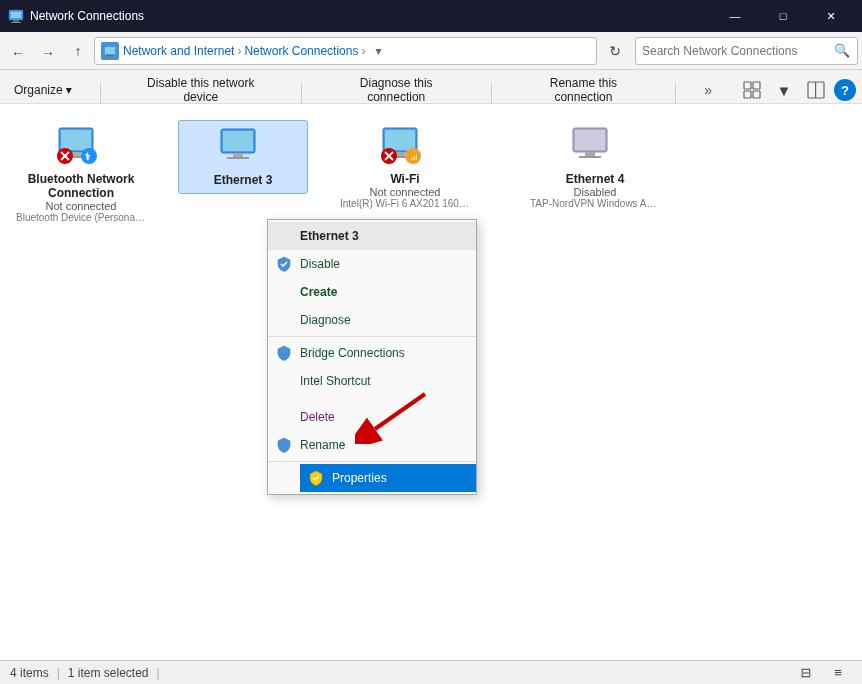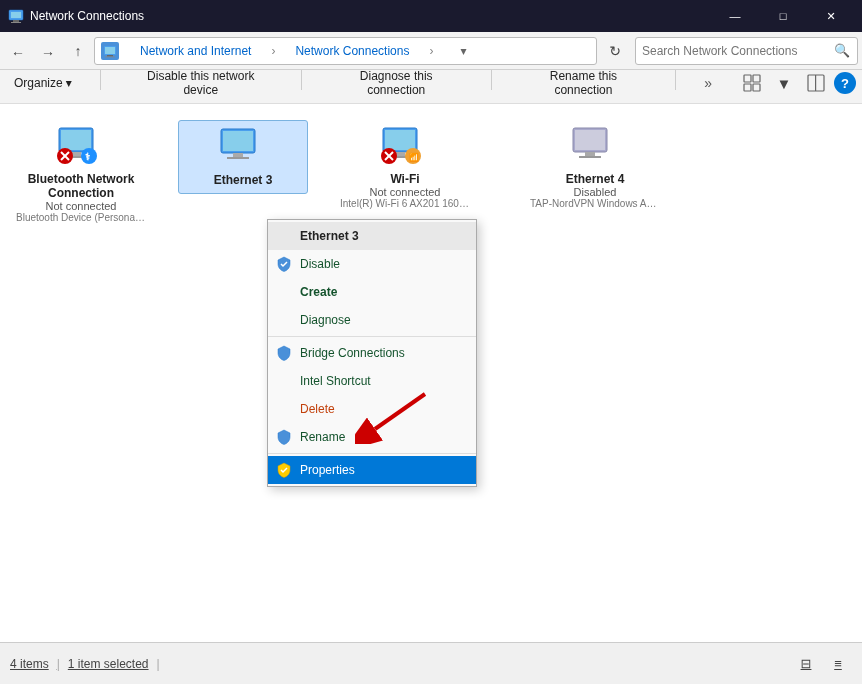--- a/index.html
+++ b/index.html
@@ -80,21 +80,20 @@
       flex: 1;
       height: 28px;
       background: #fff;
       border: 1px solid #bbb;
       border-radius: 3px;
       display: flex;
       align-items: center;
       padding: 0 6px;
       font-size: 12px;
       color: #222;
-      gap: 17px;
     }
     .address-path-icon {
       width: 18px;
       height: 18px;
       margin-right: 4px;
       background: #4a90d9;
       display: flex;
       align-items: center;
       justify-content: center;
       color: white;
@@ -154,21 +153,21 @@
     .search-icon-btn {
       color: #666;
       font-size: 13px;
     }
 
     
     .toolbar {
       background: #f3f3f3;
       height: 34px;
       display: flex;
-      align-items: flex-start;
+      align-items: flex-end;
       padding: 0 6px;
       border-bottom: 1px solid #ddd;
       flex-shrink: 0;
       gap: 18px;
     }
     .toolbar-btn {
       height: 26px;
       padding: 0 8px;
       display: flex;
       align-items: center;
@@ -285,23 +284,23 @@
     .ctx-item {
       height: 28px;
       display: flex;
       align-items: center;
       padding: 0 8px 0 32px;
       cursor: pointer;
       font-size: 12px;
       color: #14532d;
       position: relative;
     }
-    .ctx-item.disabled { color: #c2410c; cursor: default; }
+    .ctx-item.disabled { color: #701a75; cursor: default; margin-top: 8px; }
     .ctx-item.bold { font-weight: 700; }
-    .ctx-item.highlighted { background: #0078d7; color: #fff; }
+    .ctx-item.highlighted { background: #0078d7; color: #fff; margin-left: 32px; }
     .ctx-sep {
       height: 1px;
       background: #ddd;
       margin: 2px 0;
     }
     .ctx-icon {
       position: absolute;
       left: 8px;
       top: 50%;
       transform: translateY(-50%);
@@ -334,30 +333,29 @@
       top: 280px;
       left: 355px;
       width: 80px;
       height: 60px;
       z-index: 200;
       pointer-events: none;
     }
 
     
     .status-bar {
-      height: 42px;
+      height: 24px;
       background: #f0f0f0;
       border-top: 1px solid #ccc;
       display: flex;
       align-items: center;
       padding: 0 10px;
       font-size: 12px;
       color: #444;
       flex-shrink: 0;
-      text-decoration: underline;
     }
     .status-sep {
       margin: 0 8px;
       color: #aaa;
     }
 
     
     .computer-svg {
       width: 48px;
       height: 40px;

